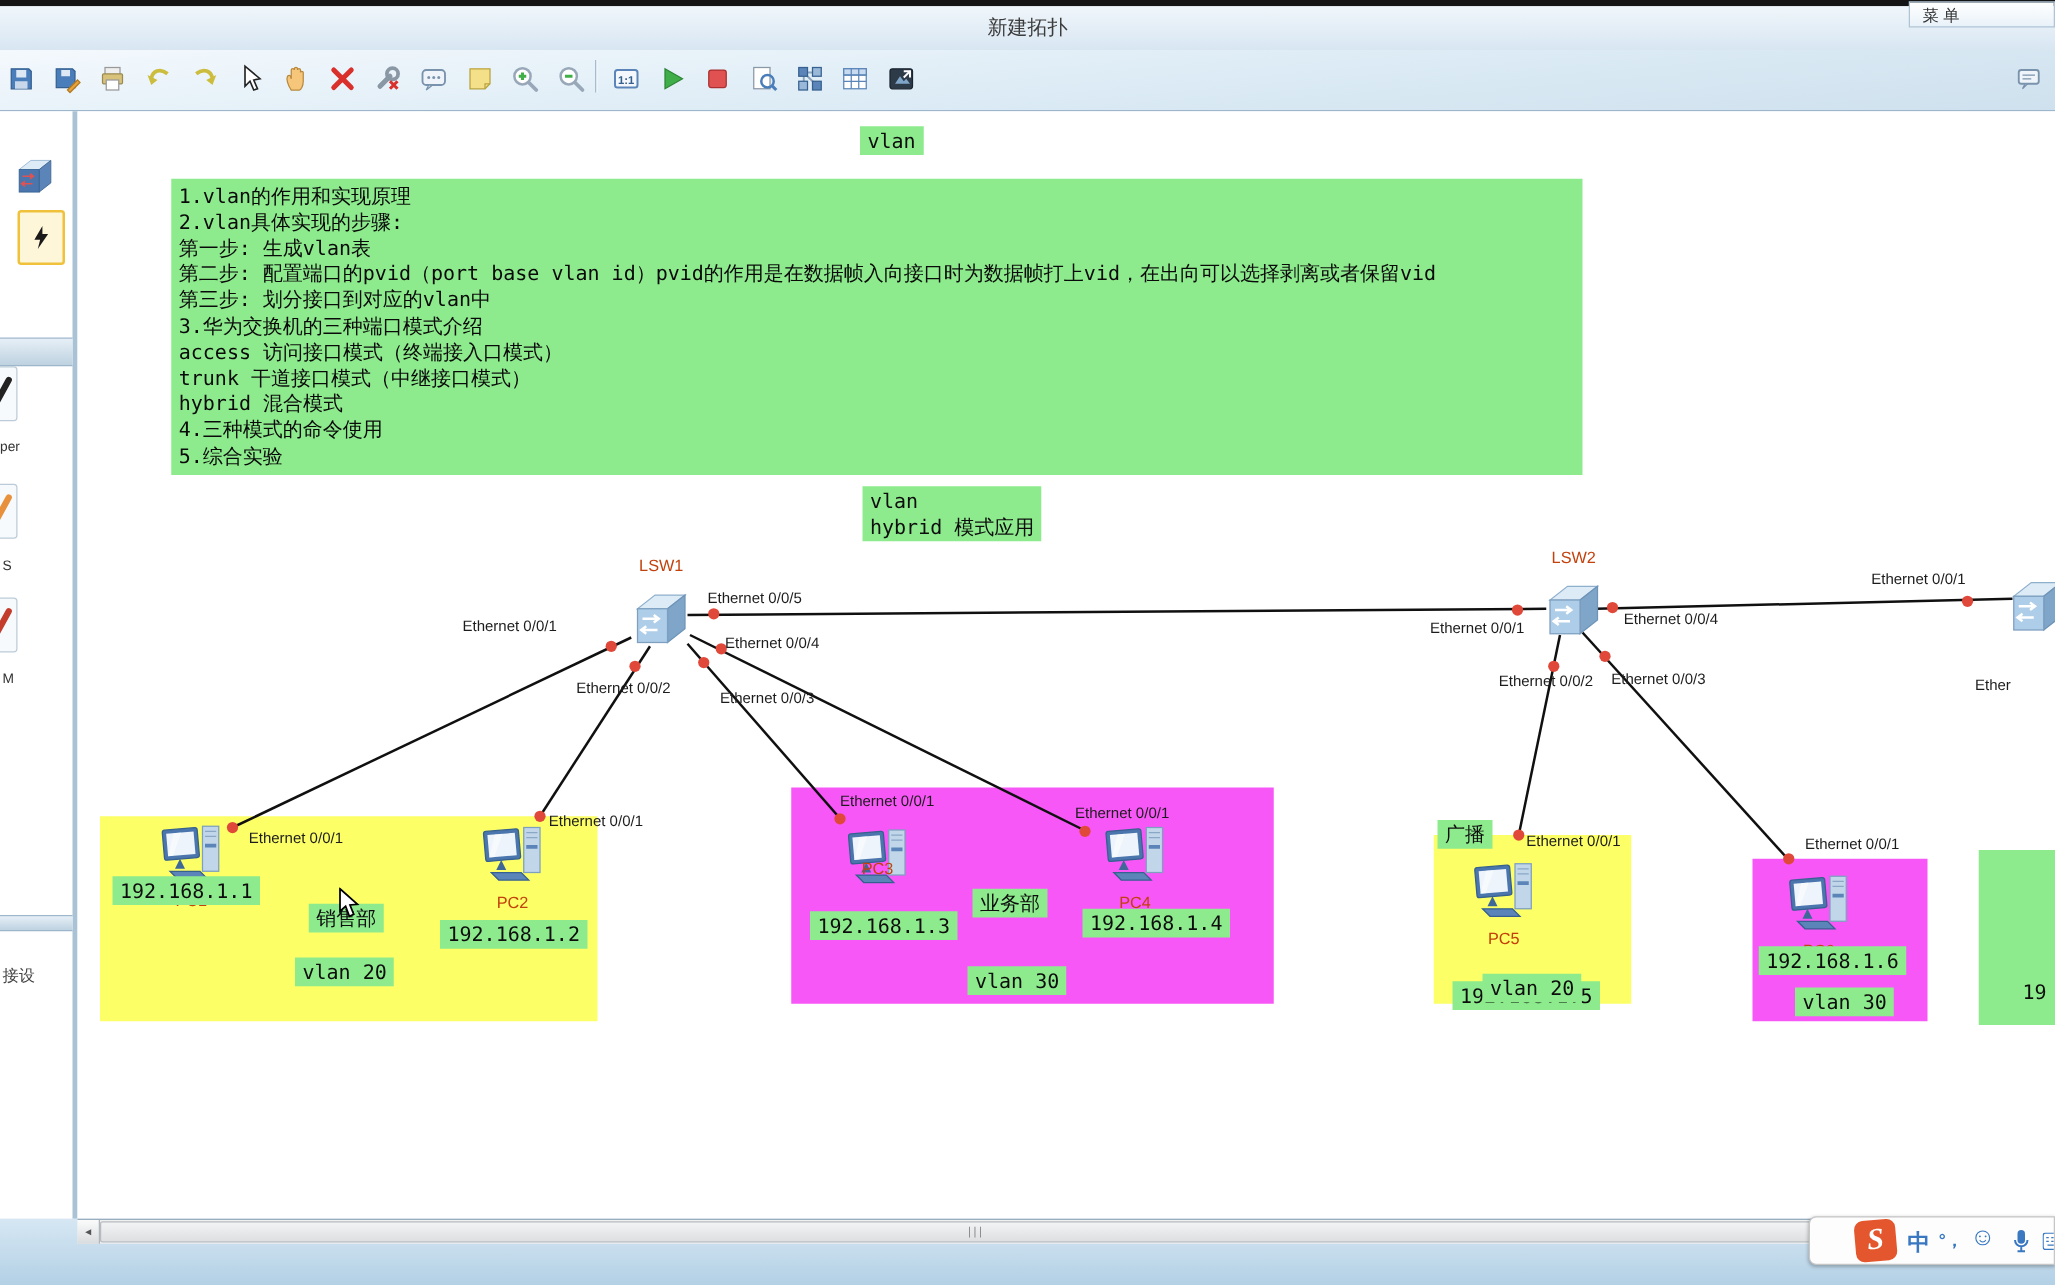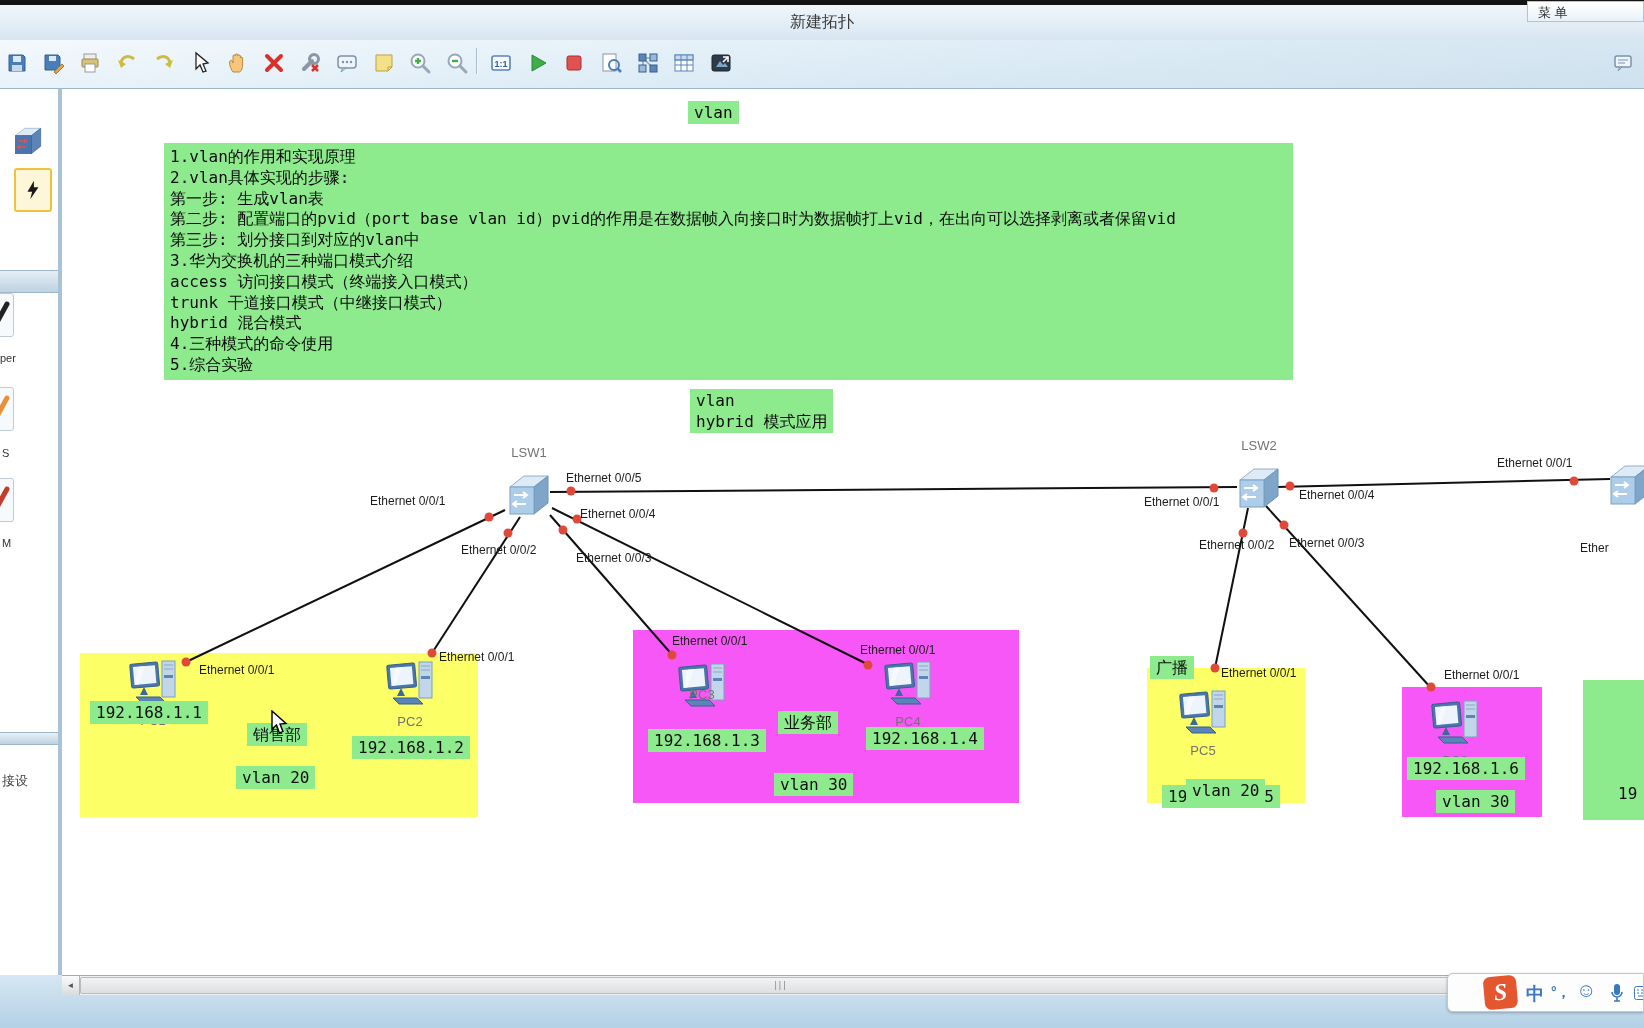--- a/index.html
+++ b/index.html
@@ -43,23 +43,23 @@
   
   .canvas { position:absolute; left:62px; top:89px; width:1582px; height:886px;
             background:#ffffff; overflow:hidden; }
   .links { position:absolute; left:0; top:0; }
   .region { position:absolute; }
   .badge { position:absolute; background:#8deb8d; color:#0d0d0d; white-space:pre;
            font-family:"DejaVu Sans Mono","DejaVu Sans",sans-serif; font-size:16px;
            line-height:21px; padding:1px 6px; }
   .note { position:absolute; background:#8deb8d; color:#0a0a0a; white-space:pre;
           font-family:"DejaVu Sans Mono","DejaVu Sans",sans-serif; font-size:16px;
-          line-height:20.8px; padding:4px 6px;margin-left:27px; }
+          line-height:20.8px; padding:4px 6px; }
   .plabel { position:absolute; font-size:12px; color:#1c1c1c; white-space:nowrap; }
-  .devname { position:absolute; font-size:13px; color:#737373; text-align:center; white-space:nowrap; }
+  .devname { position:absolute; font-size:13px; color:#c2410c; text-align:center; white-space:nowrap; }
   .dev { position:absolute; }
 
   
   .bottomstrip { position:absolute; left:0; top:975px; width:1644px; height:53px;
                  background:linear-gradient(180deg,#d6e7f3,#b3d0e5); }
   .hscroll { position:absolute; left:62px; top:975px; width:1582px; height:20px;
              background:#eef0f2; border-top:1px solid #98aebf; }
   .harrow { position:absolute; left:0; top:0; width:18px; height:19px; text-align:center;
             font-size:8px; line-height:19px; color:#555;
             background:linear-gradient(180deg,#fbfbfb,#d9dcde); border-right:1px solid #b0b6bb; }

